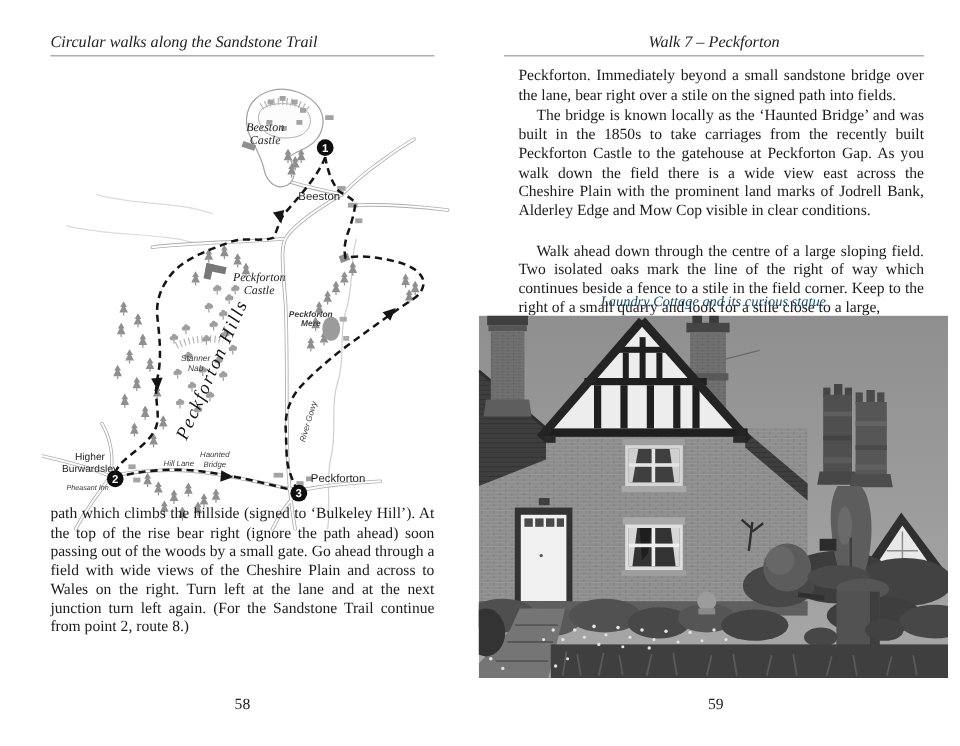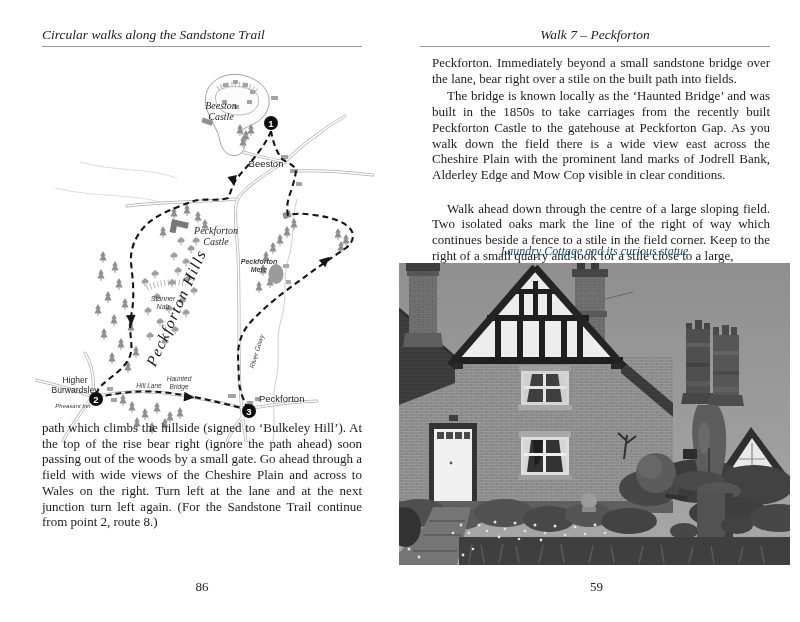--- a/index.html
+++ b/index.html
@@ -253,27 +253,27 @@
     <text class="m-tiny" x="38" y="356" font-size="6" text-anchor="middle">Pheasant Inn</text>
     <text class="m-tiny" x="114" y="336" font-size="6.5" text-anchor="middle">Hill Lane</text>
     <text class="m-tiny" x="144" y="329" font-size="6.5" text-anchor="middle">Haunted</text>
     <text class="m-tiny" x="144" y="337" font-size="6.5" text-anchor="middle">Bridge</text>
     <text class="m-sans" x="224" y="350" font-size="9.5" text-anchor="start">Peckforton</text>
   </svg>
 
   <div class="body-copy left-copy">
     <p><span>path which climbs the hillside (signed to ‘Bulkeley Hill’). At the top of the rise bear right (ignore the path ahead) soon passing out of the woods by a small gate. Go ahead through a field with wide views of the Cheshire Plain and across to Wales on the right. Turn left at the lane and at the next junction turn left again. (For the </span><span class="it">Sandstone Trail</span><span> continue from point 2, route 8.)</span></p>
   </div>
-  <div class="pagenum pn-left">86</div>
+  <div class="pagenum pn-left">58</div>
 
   <div class="running-head head-right">Walk 7 – Peckforton</div>
   <div class="rule rule-right"></div>
 
   <div class="body-copy right-copy">
-    <p>Peckforton. Immediately beyond a small sandstone bridge over the lane, bear right over a stile on the built path into fields.</p>
+    <p>Peckforton. Immediately beyond a small sandstone bridge over the lane, bear right over a stile on the signed path into fields.</p>
     <p class="it indent" style="margin-top:2px">The bridge is known locally as the ‘Haunted Bridge’ and was built in the 1850s to take carriages from the recently built Peckforton Castle to the gatehouse at Peckforton Gap. As you walk down the field there is a wide view east across the Cheshire Plain with the prominent land marks of Jodrell Bank, Alderley Edge and Mow Cop visible in clear conditions.</p>
     <p class="indent" style="margin-top:18px">Walk ahead down through the centre of a large sloping field. Two isolated oaks mark the line of the right of way which continues beside a fence to a stile in the field corner. Keep to the right of a small quarry and look for a stile close to a large,</p>
   </div>
 
   <div class="caption">Laundry Cottage and its curious statue</div>
 
   <svg class="photo" width="391" height="302" viewBox="0 0 391 302">
     <defs>
       <linearGradient id="sky" x1="0" y1="0" x2="0" y2="1">
         <stop offset="0" stop-color="#8f8f8f"></stop>

